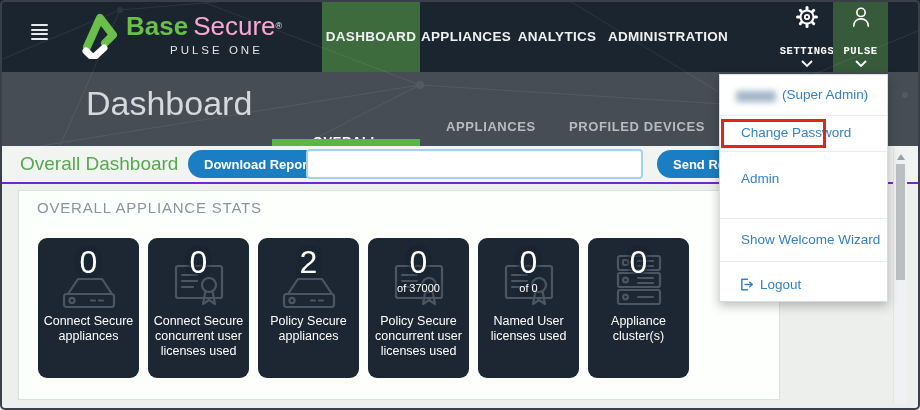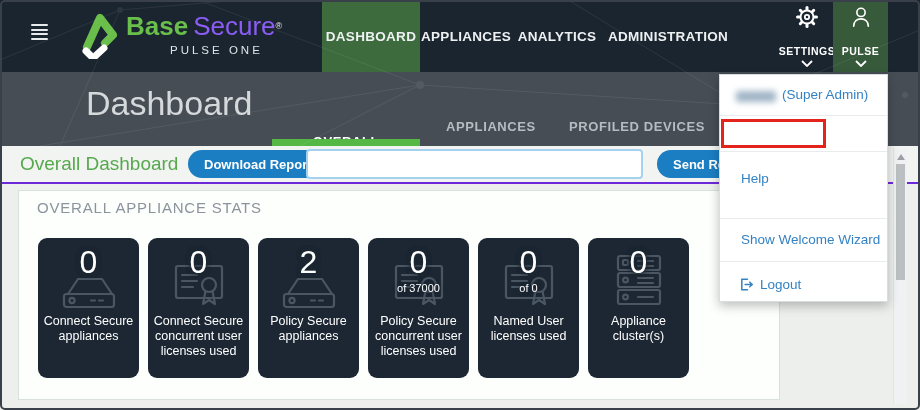--- a/index.html
+++ b/index.html
@@ -9,30 +9,30 @@
 
   
   .topnav { position:absolute; left:0; top:0; width:920px; height:72px; background:#1b2530; z-index:5; }
   .net-pattern { position:absolute; left:0; top:0; pointer-events:none; z-index:6; }
   .hamburger { position:absolute; left:31px; top:24px; width:17px; cursor:pointer; z-index:7; }
   .hamburger div { height:2px; background:#e8ebee; margin-bottom:2.5px; border-radius:1px; }
   .logo { position:absolute; left:78px; top:11px; z-index:7; display:flex; }
   .logo-text { margin-left:8px; }
   .logo-line1 { font-size:26px; line-height:30px; white-space:nowrap; }
   .logo-pulse { color:#69bf4a; font-weight:bold; }
-  .logo-secure { color:#8b5cf6; font-weight:300; margin-left:5px; }
+  .logo-secure { color:#f9a8d4; font-weight:300; margin-left:5px; }
   .logo-reg { color:#e8ebee; font-size:9px; vertical-align:top; }
   .logo-product { font-size:11.5px; letter-spacing:3px; color:#dfe4e7; margin-top:3px;padding-left:44px; }
   .navrow { position:absolute; left:322px; top:0; height:72px; display:flex; z-index:7; }
   .navitem { height:72px; display:flex; align-items:center; justify-content:center;
              color:#eef1f2; font-size:13.5px; font-weight:600; letter-spacing:.3px; cursor:pointer; }
   .navitem.active { background:#3d6b3e; }
   .nav-util { position:absolute; top:0; height:72px; display:flex; flex-direction:column;
               align-items:center; justify-content:center; color:#fff; cursor:pointer; z-index:7; }
-  .nav-util .ulabel { font-size:10.5px; font-weight:bold; letter-spacing:.5px; margin-top:17px; }
+  .nav-util .ulabel { font-size:10.5px; font-weight:bold; letter-spacing:.5px; margin-top:17px;font-family:Liberation Mono, monospace; }
   .nav-util .chev { margin-top:3px; }
   #settings-btn { left:780px; width:54px; }
   #admin-btn { left:833px; width:55px; background:#375a3b; }
 
   
   .header { position:absolute; left:0; top:72px; width:920px; height:74px; background:#464d55; z-index:4; }
   .page-title { position:absolute; left:86px; top:12px; font-size:34px; font-weight:300; color:#d6d9dc; z-index:7; }
   .tab { position:absolute; top:42px; height:24px; display:flex; align-items:center; justify-content:center;
          font-size:13px; font-weight:bold; letter-spacing:.6px; color:#b6bcc2; cursor:pointer; z-index:7; }
   .tab.active { color:#ffffff;margin-top:15px; }
@@ -310,22 +310,23 @@
   <div class="sb-up"></div>
   <div class="sb-thumb"></div>
 </div>
 
 <div class="dropdown">
   <div class="dd-user">
     <span class="redacted"></span>
     <span class="dd-user-suffix">(Super Admin)</span>
   </div>
   <div class="dd-sep" style="top:40px"></div>
+  <div class="dd-item" style="top:50px">Change Password</div>
   <div class="dd-sep" style="top:76px"></div>
-  <div class="dd-item" style="top:96px">Help</div>
+  <div class="dd-item" style="top:96px">Admin</div>
   <div class="dd-sep" style="top:143px"></div>
   <div class="dd-item" style="top:157px">Show Welcome Wizard</div>
   <div class="dd-sep" style="top:186px"></div>
   <div class="dd-item dd-logout" style="top:202px">
     <svg width="15" height="15" viewBox="0 0 16 16">
       <g stroke="#3482c4" stroke-width="1.6" fill="none" stroke-linecap="round" stroke-linejoin="round">
         <polyline points="9,2.5 3,2.5 3,13.5 9,13.5"></polyline>
           <line x1="6.5" y1="8" x2="14" y2="8"></line>
           <polyline points="11.5,5.5 14,8 11.5,10.5"></polyline>
       </g>

